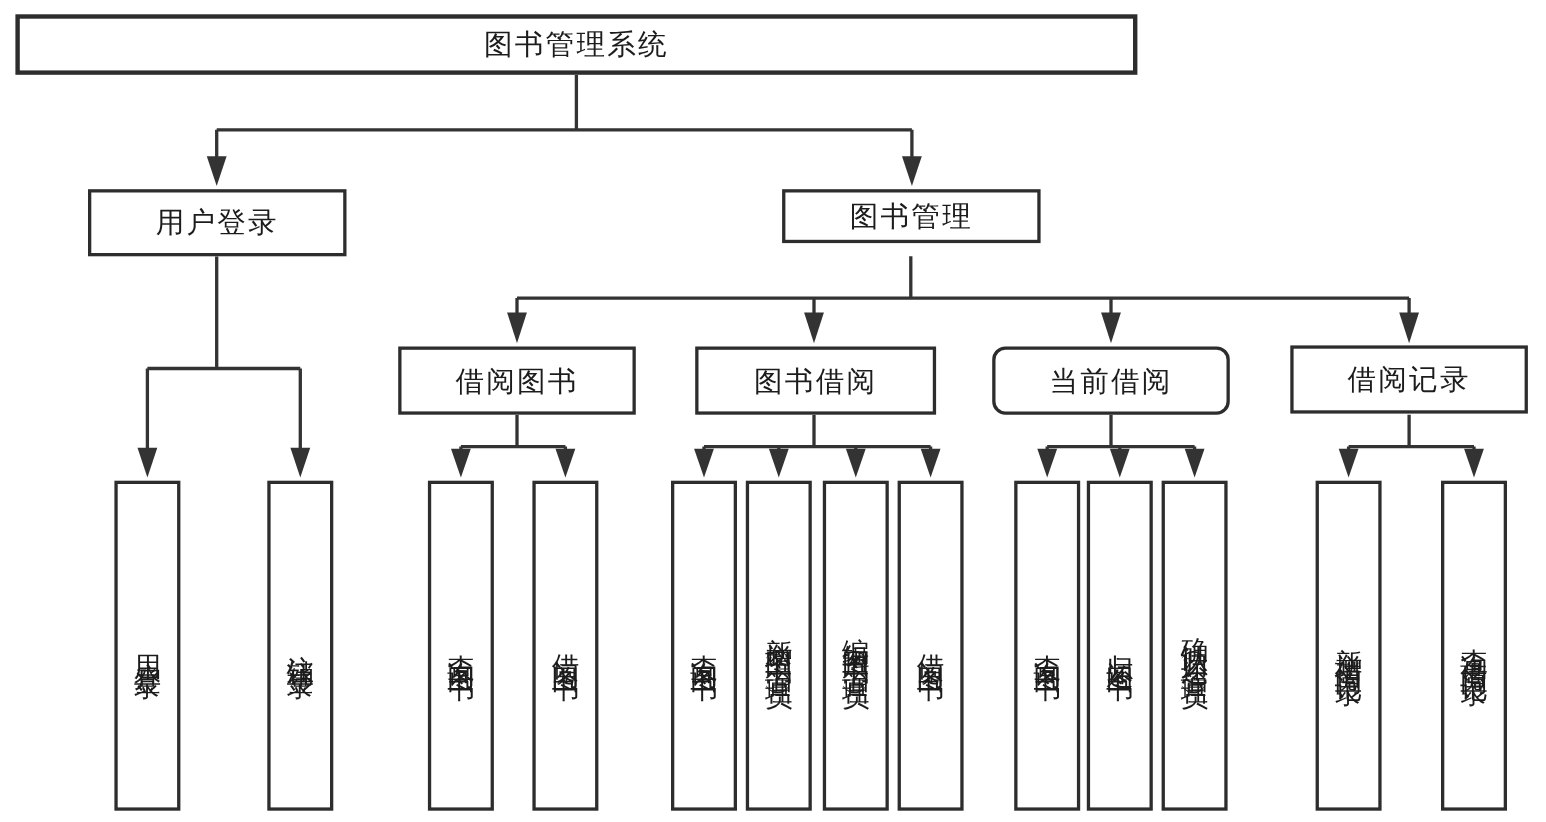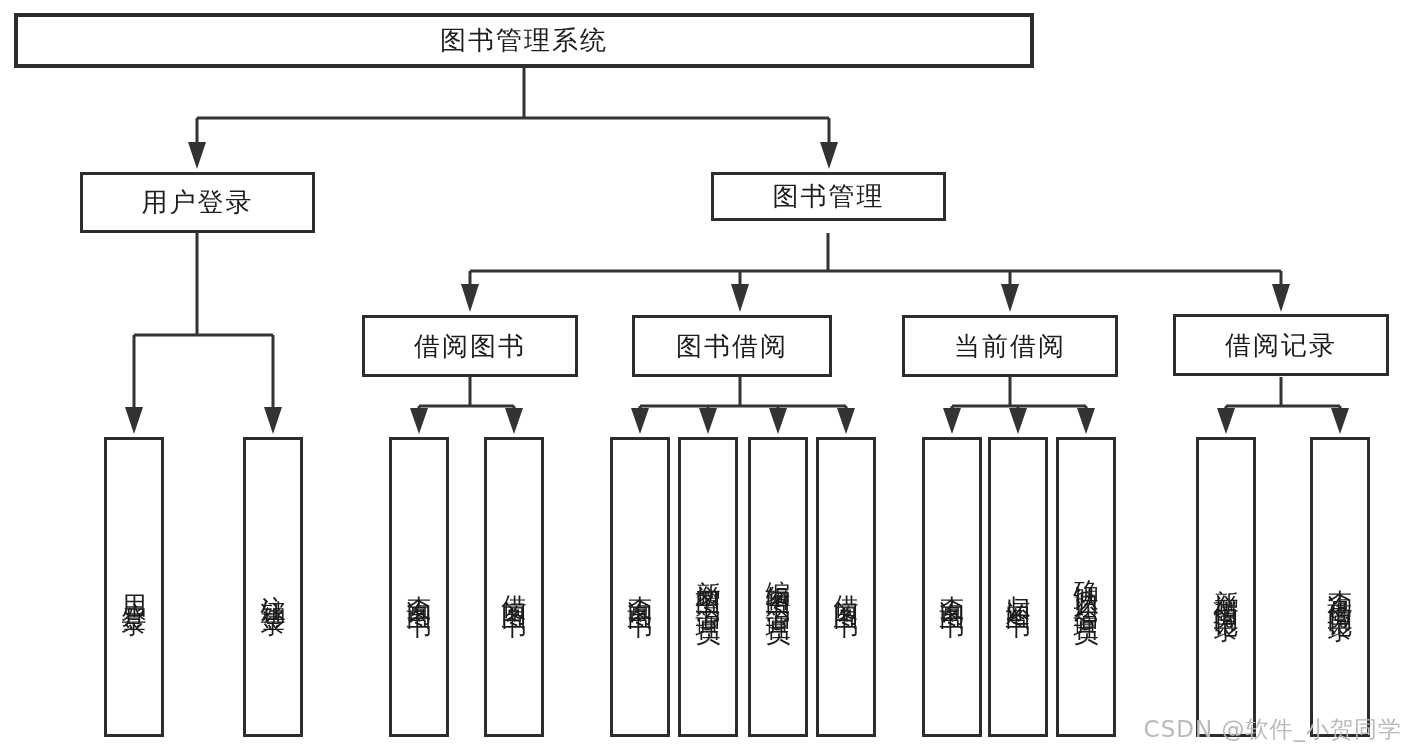--- a/index.html
+++ b/index.html
@@ -97,37 +97,36 @@
       <path d="M1331 408 L1349 408 L1340 434 Z"></path>
     </g>
   </svg>
 
   <div class="box root" style="left:14px; top:13px; width:1020px; height:55px;">图书管理系统</div>
 
   <div class="box" style="left:80px; top:172px; width:235px; height:61px;">用户登录</div>
   <div class="box" style="left:711px; top:172px; width:235px; height:49px;">图书管理</div>
 
   <div class="box" style="left:362px; top:315px; width:216px; height:62px;">借阅图书</div>
-  <div class="box" style="left:632px; top:315px; width:200px; height:62px;">图书借阅</div>
-  <div class="box" style="left:902px; top:315px; width:216px; height:62px;">当前借阅</div>
+  <div class="box" style="left:632px; top:315px; width:219px; height:62px;">图书借阅</div>
+  <div class="box" style="left:902px; top:315px; width:216px; height:62px;border-radius:12px;">当前借阅</div>
   <div class="box" style="left:1173px; top:314px; width:216px; height:62px;">借阅记录</div>
 
   <div class="box vbox" style="left:104px; top:437px; width:60px; height:300px;">用户登录</div>
   <div class="box vbox" style="left:243px; top:437px; width:60px; height:300px;">注销登录</div>
 
   <div class="box vbox" style="left:389px; top:437px; width:60px; height:300px;">查询图书</div>
   <div class="box vbox" style="left:484px; top:437px; width:60px; height:300px;">借阅图书</div>
 
   <div class="box vbox" style="left:610px; top:437px; width:60px; height:300px;">查询图书</div>
   <div class="box vbox" style="left:678px; top:437px; width:60px; height:300px;">新增图书（管理员）</div>
   <div class="box vbox" style="left:748px; top:437px; width:60px; height:300px;">编辑图书（管理员）</div>
   <div class="box vbox" style="left:816px; top:437px; width:60px; height:300px;">借阅图书</div>
 
   <div class="box vbox" style="left:922px; top:437px; width:60px; height:300px;">查询图书</div>
   <div class="box vbox" style="left:988px; top:437px; width:60px; height:300px;">归还图书</div>
   <div class="box vbox" style="left:1056px; top:437px; width:60px; height:300px;">确认归还（管理员）</div>
 
   <div class="box vbox" style="left:1196px; top:437px; width:60px; height:300px;">新增借阅记录</div>
   <div class="box vbox" style="left:1310px; top:437px; width:60px; height:300px;">查询借阅记录</div>
 
-  <div class="watermark">CSDN @软件_小贺同学</div>
 
 </div>
 
 </body></html>

